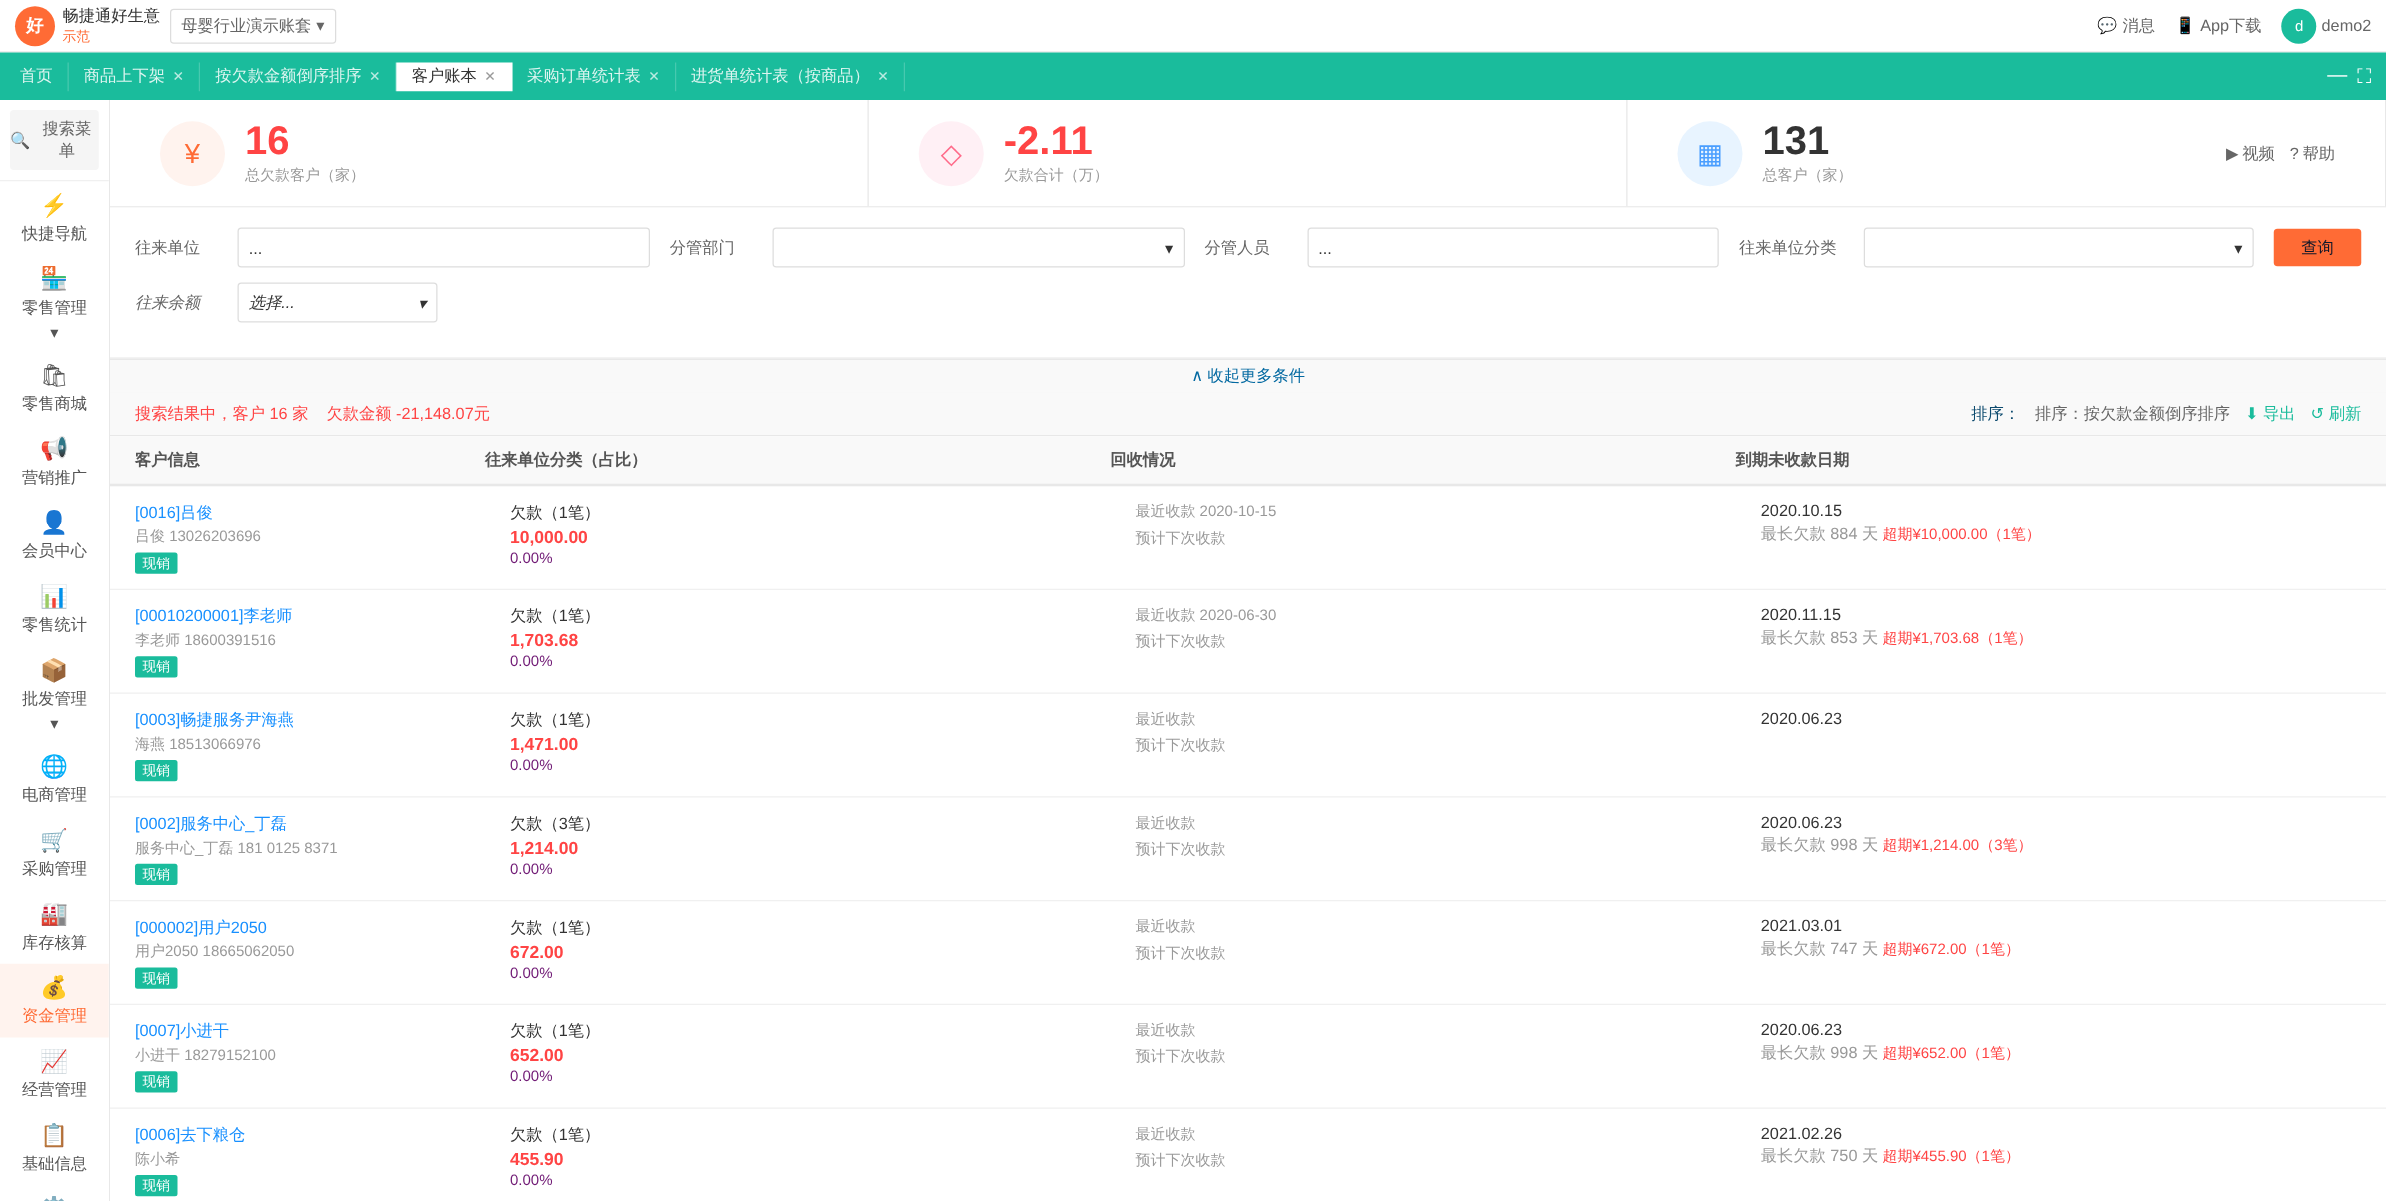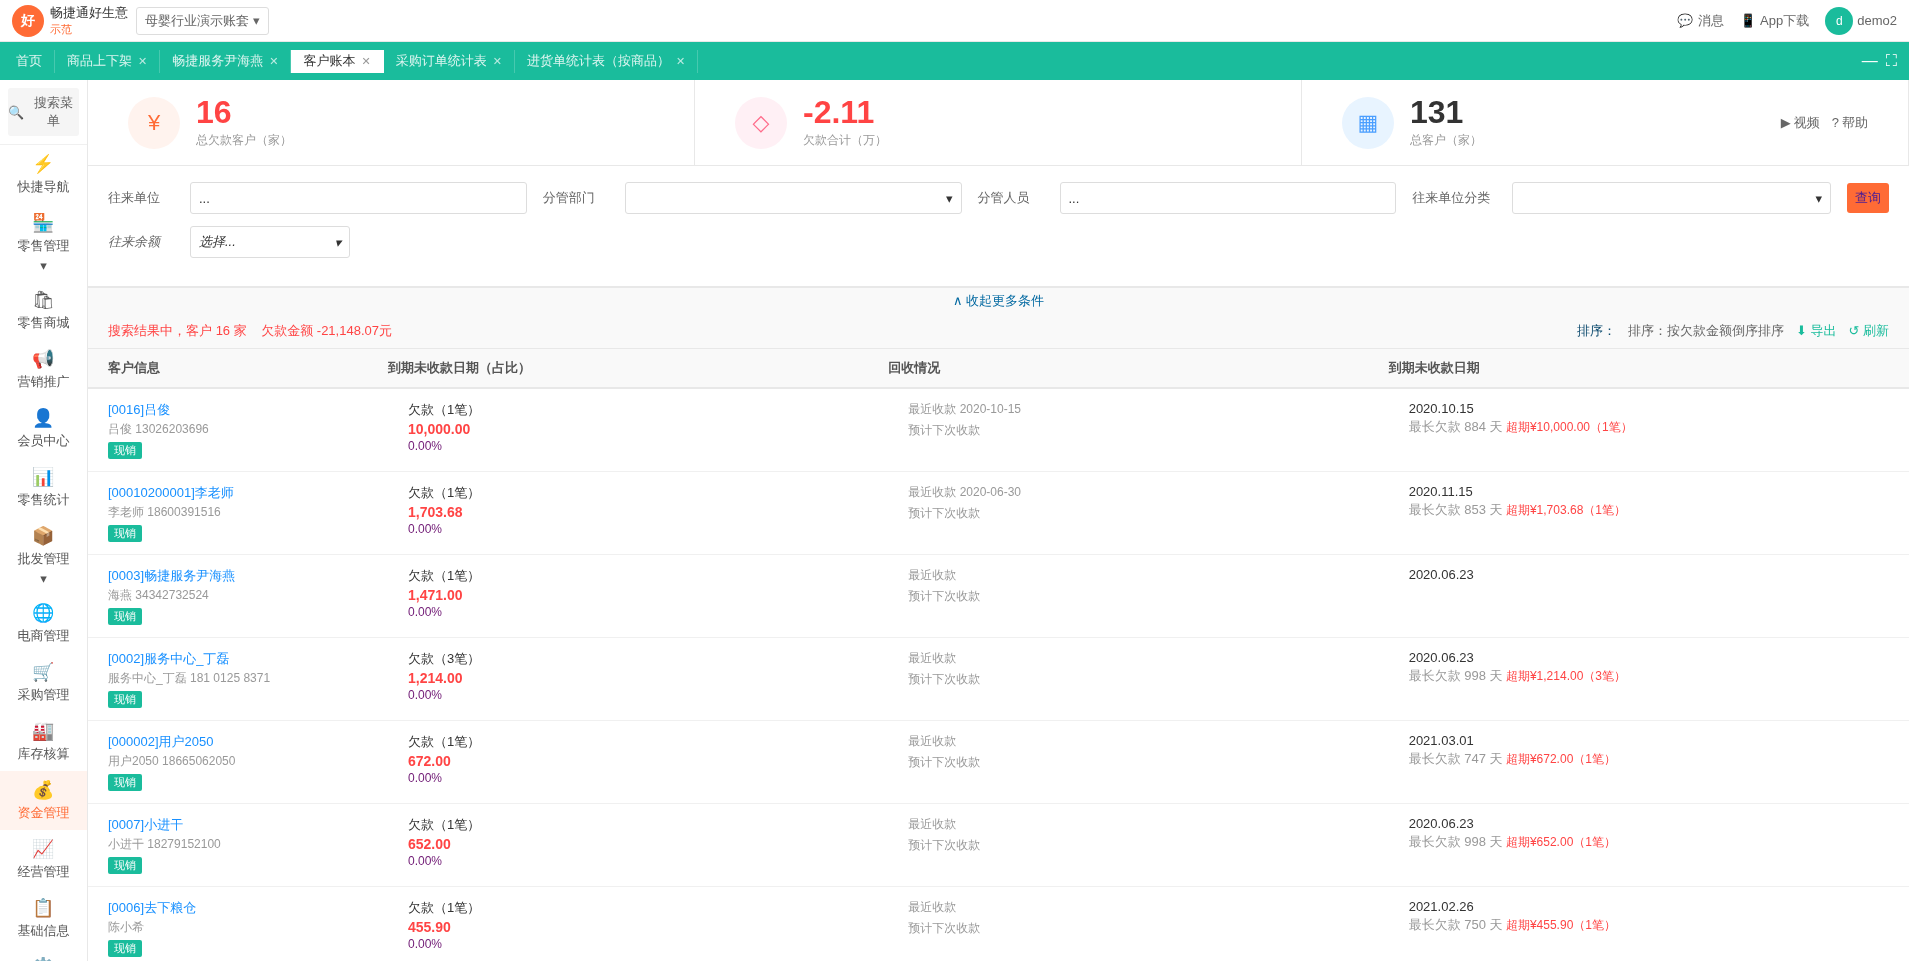--- a/index.html
+++ b/index.html
@@ -152,23 +152,23 @@
       padding: 0 8px;
       color: #333;
       background: #fff;
       display: flex;
       align-items: center;
       justify-content: space-between;
       cursor: pointer;
     }
     .filter-btn {
       background: #ff6b35;
-      color: #4c1d95;
+      color: #0f172a;
       border: none;
-      padding: 6px 8px;
+      padding: 6px 22px;
       border-radius: 3px;
       cursor: pointer;
       font-size: 13px;
     }
     .collapse-row { text-align: center; padding: 4px 0; background: #f9f9f9; cursor: pointer; color: #0369a1; font-size: 12px; border-top: 1px solid #e8e8e8; }
 
     
     .results-summary {
       background: #f9f9f9;
       padding: 8px 20px;
@@ -260,21 +260,21 @@
 
 <div class="tab-bar">
   <div class="tab-item">
     <span>首页</span>
   </div>
   <div class="tab-item">
     <span>商品上下架</span>
     <span class="tab-close">✕</span>
   </div>
   <div class="tab-item">
-    <span>畅捷服务尹海燕</span>
+    <span>按欠款金额倒序排序</span>
     <span class="tab-close">✕</span>
   </div>
   <div class="tab-item active">
     <span>客户账本</span>
     <span class="tab-close" style="color:#999;">✕</span>
   </div>
   <div class="tab-item">
     <span>采购订单统计表</span>
     <span class="tab-close">✕</span>
   </div>
@@ -459,21 +459,21 @@
         <span style="cursor:pointer;color:#1abc9c;">
           <span>↺ </span>
           <span>刷新</span>
         </span>
       </div>
     </div>
 
     <div class="data-table">
       <div class="table-header">
         <div>客户信息</div>
-        <div>到期未收款日期（占比）</div>
+        <div>往来单位分类（占比）</div>
         <div>回收情况</div>
         <div>到期未收款日期</div>
       </div>
 
       <div class="table-row">
         <div>
           <div class="customer-name">[0016]吕俊</div>
           <div class="customer-phone">吕俊  13026203696</div>
           <span class="customer-tag">现销</span>
         </div>
@@ -515,21 +515,21 @@
           <div class="overdue-info">
             <span>最长欠款 853 天</span>
             <span class="overdue-amount">超期¥1,703.68（1笔）</span>
           </div>
         </div>
       </div>
 
       <div class="table-row">
         <div>
           <div class="customer-name">[0003]畅捷服务尹海燕</div>
-          <div class="customer-phone">海燕  34342732524</div>
+          <div class="customer-phone">海燕  18513066976</div>
           <span class="customer-tag">现销</span>
         </div>
         <div>
           <div class="debt-count">欠款（1笔）</div>
           <div class="debt-amount">1,471.00</div>
           <div class="debt-ratio">0.00%</div>
         </div>
         <div>
           <div class="recovery-label">最近收款</div>
           <div class="recovery-next">预计下次收款</div>

